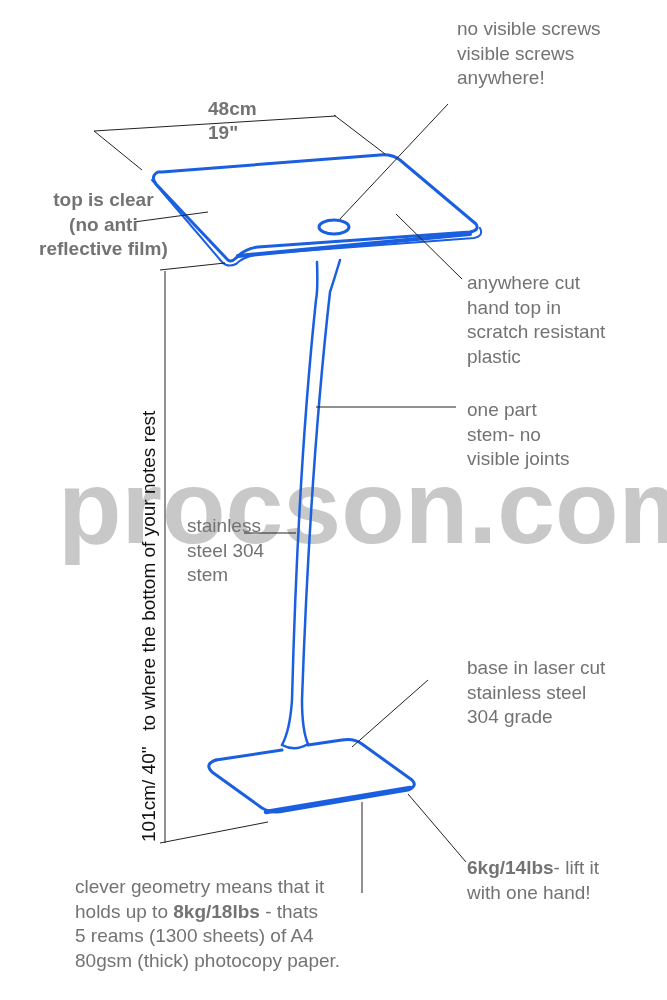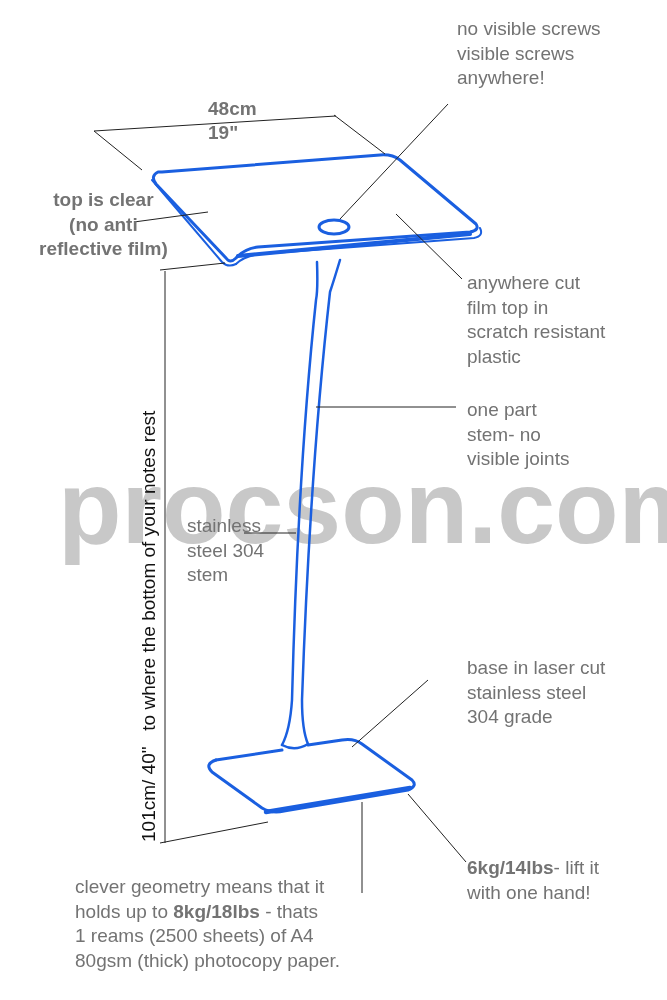--- a/index.html
+++ b/index.html
@@ -88,21 +88,21 @@
 </div>
 
 <div class="label bold" style="left:39px;top:188px;">
   <div>top is clear</div>
   <div>(no anti</div>
   <div>reflective film)</div>
 </div>
 
 <div class="label" style="left:467px;top:271px;">
   <div>anywhere cut</div>
-  <div>film top in</div>
+  <div>hand top in</div>
   <div>scratch resistant</div>
   <div>plastic</div>
 </div>
 
 <div class="label" style="left:467px;top:398px;">
   <div>one part</div>
   <div>stem- no</div>
   <div>visible joints</div>
 </div>
 
@@ -119,15 +119,15 @@
 </div>
 
 <div class="label" style="left:467px;top:856px;">
   <div><span class="b">6kg/14lbs</span><span>- lift it</span></div>
   <div>with one hand!</div>
 </div>
 
 <div class="label" style="left:75px;top:875px;">
   <div>clever geometry means that it</div>
   <div><span>holds up to </span><span class="b">8kg/18lbs</span><span> - thats</span></div>
-  <div>1 reams (2500 sheets) of A4</div>
+  <div>5 reams (1300 sheets) of A4</div>
   <div>80gsm (thick) photocopy paper.</div>
 </div>
 
 </body></html>

